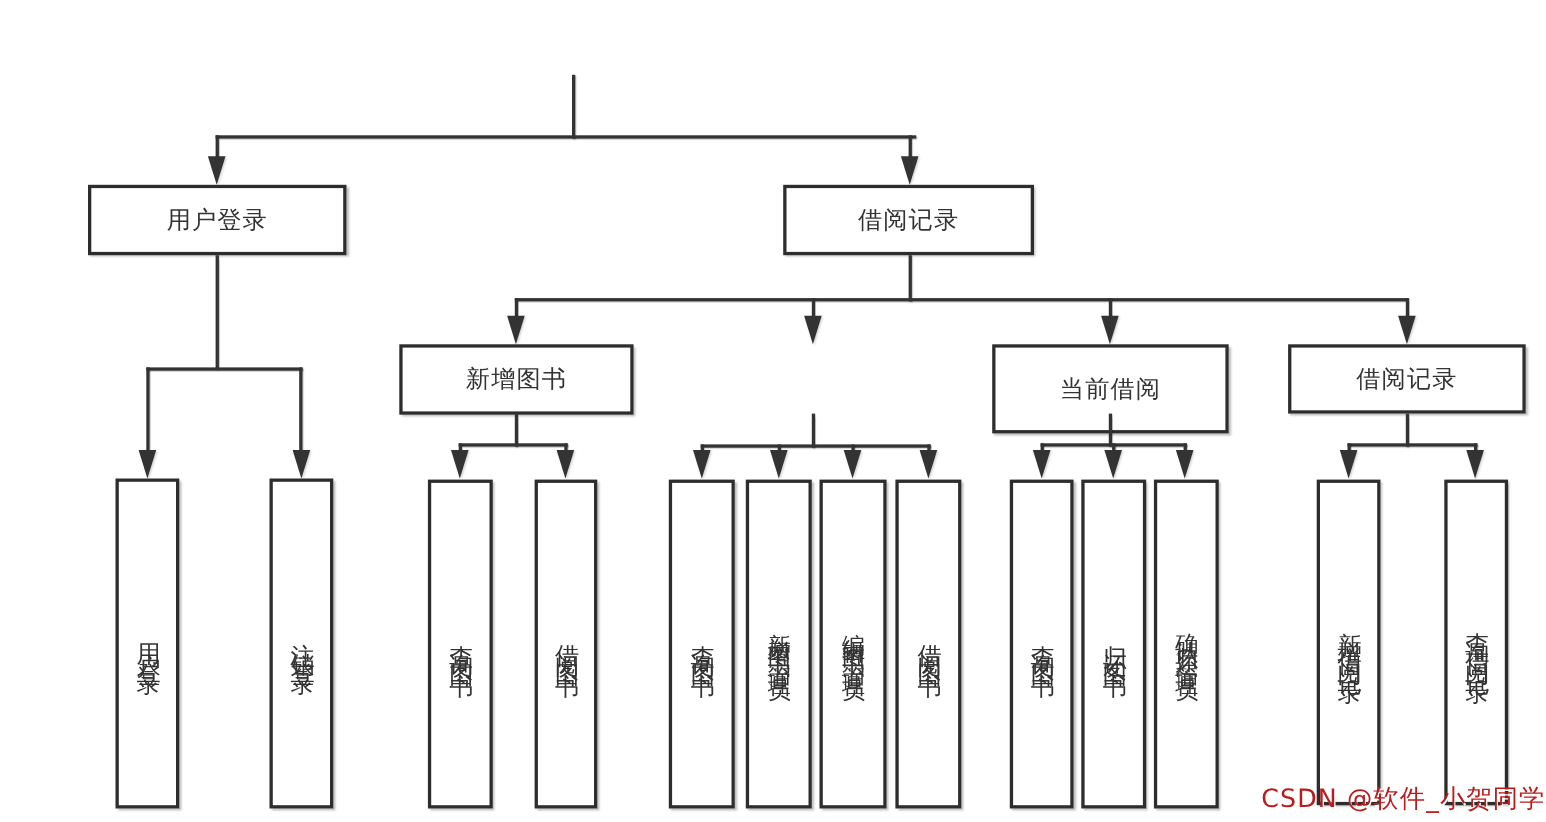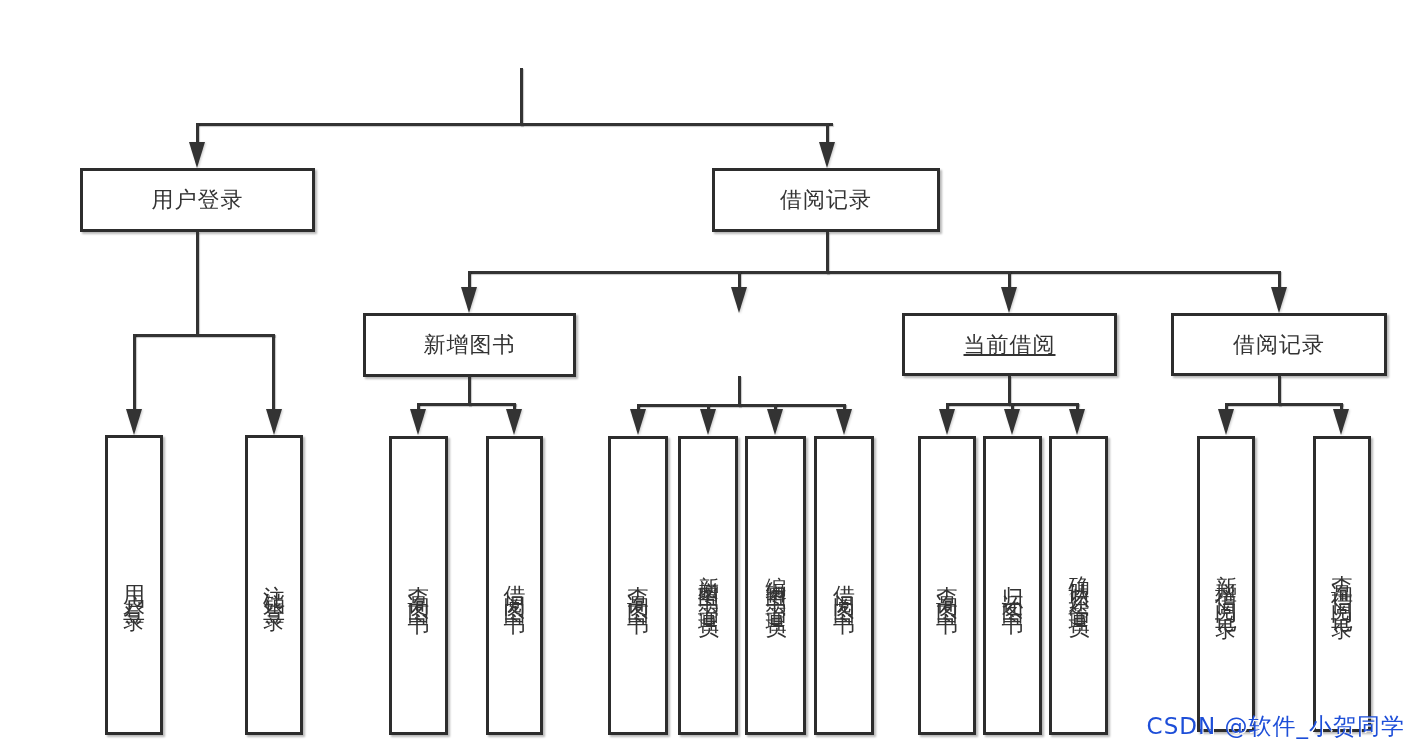--- a/index.html
+++ b/index.html
@@ -49,21 +49,21 @@
     border-left: 8px solid transparent;
     border-right: 8px solid transparent;
     border-top: 26px solid #333333;
     filter: drop-shadow(1px 1px 1px rgba(0,0,0,0.2));
   }
   #watermark {
     position: absolute;
     top: 711px;
     right: 0px;
     font-size: 23px;
-    color: #1d4ed8;
+    color: #b91c1c;
     letter-spacing: 1px;
     white-space: nowrap;
     text-shadow: 1px 1px 0 #ffffff;
   }
 </style>
 </head>
 <body>
 
 <div id="canvas">
 
@@ -96,21 +96,21 @@
   <div class="vline" style="left:738px;  top:271px; height:20px;"></div>
   <div class="arrow" style="left:731px;  top:287px;"></div>
   <div class="vline" style="left:1008px; top:271px; height:20px;"></div>
   <div class="arrow" style="left:1001px; top:287px;"></div>
   <div class="vline" style="left:1278px; top:271px; height:20px;"></div>
   <div class="arrow" style="left:1271px; top:287px;"></div>
 
   <div class="node" style="left:363px; top:313px; width:213px; height:64px;">
     <span class="hlabel">新增图书</span>
   </div>
-  <div class="node" style="left:902px; top:313px; width:215px; height:63px;text-decoration:underline;">
+  <div class="node" style="left:902px; top:313px; width:215px; height:81px;">
     <span class="hlabel">当前借阅</span>
   </div>
   <div class="node" style="left:1171px; top:313px; width:216px; height:63px;">
     <span class="hlabel">借阅记录</span>
   </div>
 
   <div class="vline" style="left:468px; top:376px; height:30px;"></div>
   <div class="hline" style="left:417px; top:403px; width:99px;"></div>
   <div class="vline" style="left:417px; top:403px; height:12px;"></div>
   <div class="arrow" style="left:410px; top:409px;"></div>

